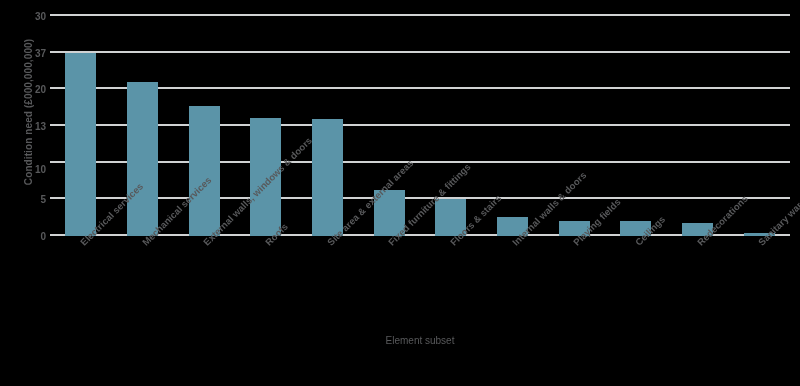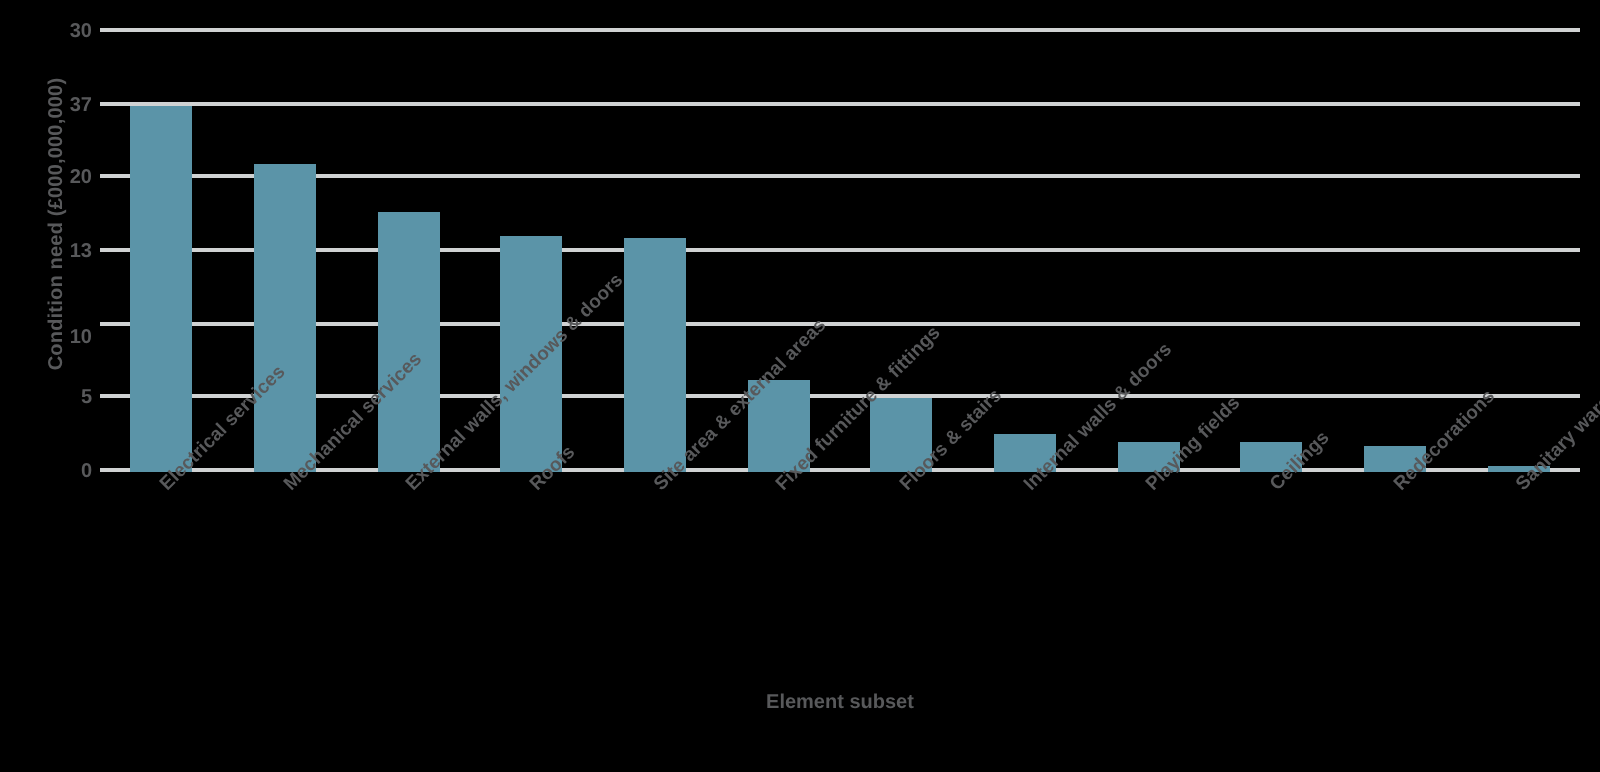--- a/index.html
+++ b/index.html
@@ -126,25 +126,25 @@
     text-align: right;
     direction: rtl;
     letter-spacing: 0.05px;
   }
   .x-tick-label > span { direction: ltr; unicode-bidi: embed; }
 
   
   #x-axis-title {
     position: absolute;
     left: 50px;
-    top: 346px;
+    top: 335px;
     width: 740px;
     text-align: center;
     font-size: 10px;
-    font-weight: bold;
+    font-weight: normal;
     color: #58595b;
     white-space: nowrap;
   }
 </style>
 </head>
 <body>
 
 <div id="chart-root">
 
   <div id="y-axis-title">Condition need (£000,000,000)</div>

